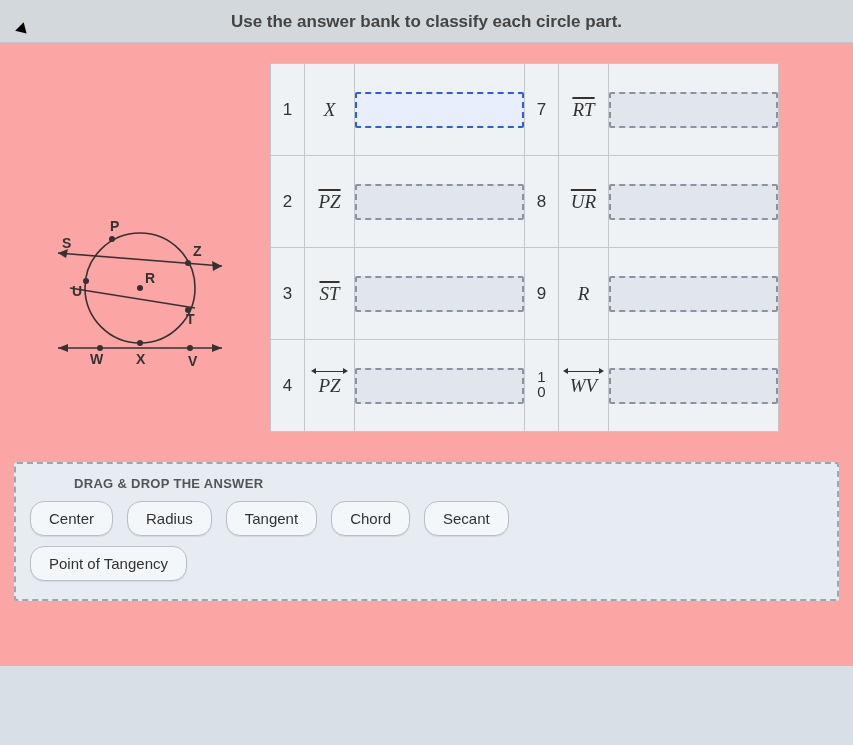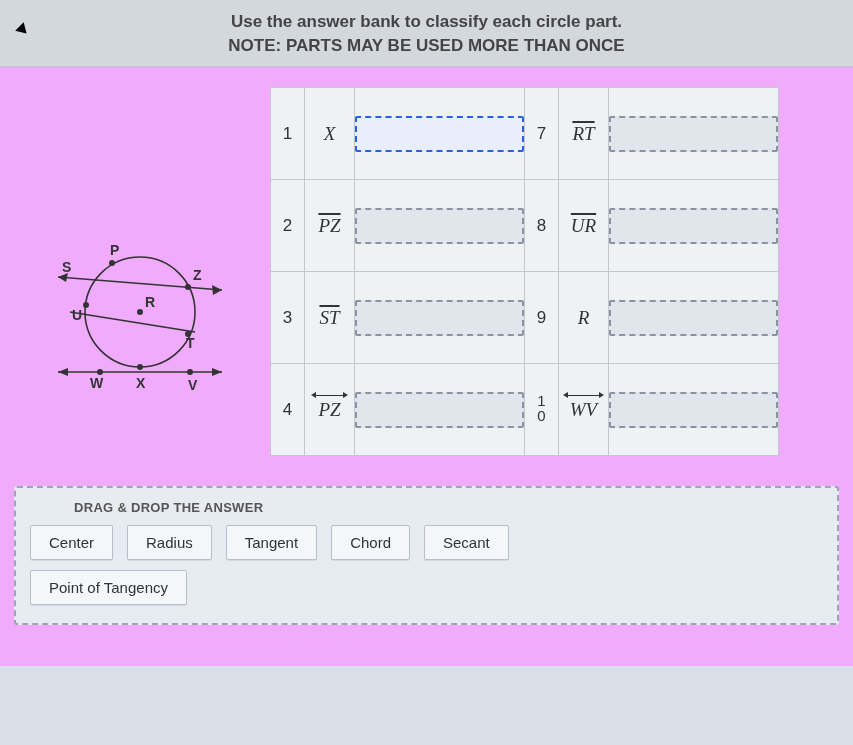--- a/index.html
+++ b/index.html
@@ -1,17 +1,17 @@
 <!DOCTYPE html>
 <html><head>
 <meta charset="utf-8">
 <style>
   * { box-sizing: border-box; margin: 0; padding: 0; }
   html, body { width: 853px; height: 745px; font-family: Arial, Helvetica, sans-serif; background: #d8dfe6; color: #333; }
-  .page { width: 853px; height: 666px; background: #f0abfc; position: relative; }
+  .page { width: 853px; height: 666px; background: #fca5a5; position: relative; }
   .header { background: #d2d8dc; padding: 12px 0 10px 0; text-align: center; border-bottom: 1px solid #c0c6cc; }
   .header .line1 { font-weight: bold; font-size: 17px; color: #444; }
   .header .line2 { font-weight: bold; font-size: 17px; color: #444; margin-top: 4px; }
   .content { display: flex; padding: 20px 10px 0 10px; }
   .diagram-col { width: 260px; display: flex; align-items: center; justify-content: center; padding-top: 80px; }
   .table-col { flex: 1; }
   .qtable { border-collapse: collapse; }
   .qtable td { border: 1px solid #c2c7cc; padding: 0; vertical-align: middle; background: #eef2f5; }
   .num-cell { width: 34px; height: 92px; text-align: center; font-size: 17px; color: #333; }
   .label-cell { width: 50px; text-align: center; font-size: 19px; font-family: 'Times New Roman', serif; font-style: italic; }
@@ -36,21 +36,21 @@
     background: #e6ecf1;
   }
   .bank-title { font-size: 13px; font-weight: bold; color: #555; letter-spacing: .3px; margin-bottom: 10px; margin-left: 44px; }
   .bank-row { display: flex; flex-wrap: wrap; gap: 14px; align-items: center; }
   .chip {
     border: 1px solid #b8bfc8;
     background: #f4f7fa;
     padding: 8px 18px;
     font-size: 15px;
     color: #333;
-    border-radius: 2px;
+    border-radius: 14px;
     box-shadow: 0 1px 1px rgba(0,0,0,0.08);
     cursor: grab;
   }
   .tenwrap { display:inline-block; text-align:center; line-height:1; font-size:15px;}
   .tenwrap span{display:block;}
   .arrowdbl { position: relative; display: inline-block; font-style: italic; padding: 0 2px;}
   .arrowdbl::before {
     content: "";
     position: absolute; left: -2px; right: -2px; top: -4px;
     border-top: 1.5px solid #333;
@@ -69,21 +69,20 @@
     transform: rotate(45deg);
   }
 </style>
 </head>
 <body>
 
 <div class="page">
 
   <div class="header">
     <div class="line1">Use the answer bank to classify each circle part.</div>
-    <div class="line2">NOTE:  PARTS MAY BE USED MORE THAN ONCE</div>
   </div>
 
   <div class="content">
 
     <div class="diagram-col">
       <svg width="200" height="180" viewBox="0 0 200 180">
         <g stroke="#333" stroke-width="1.6" fill="none">
           <circle cx="100" cy="90" r="55"></circle>
 
           <line x1="18" y1="55" x2="182" y2="68"></line>

